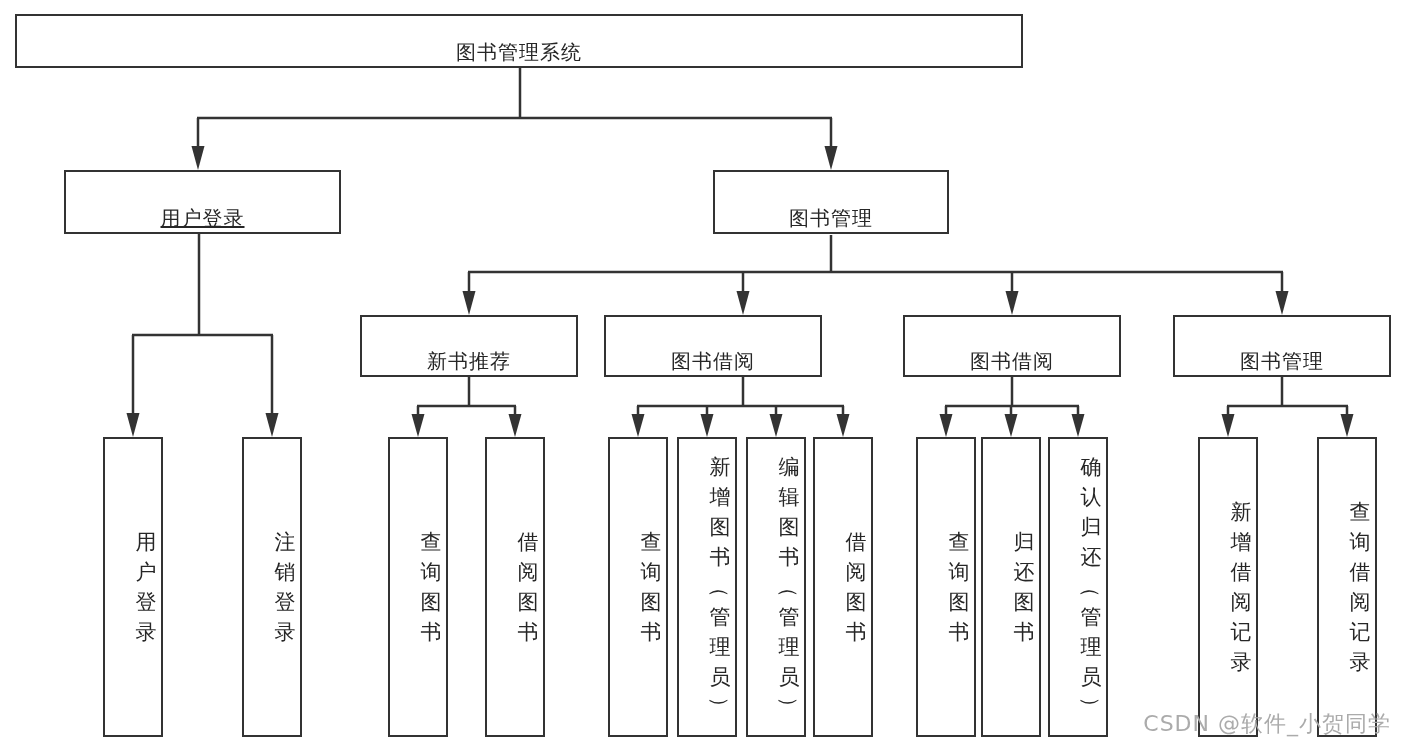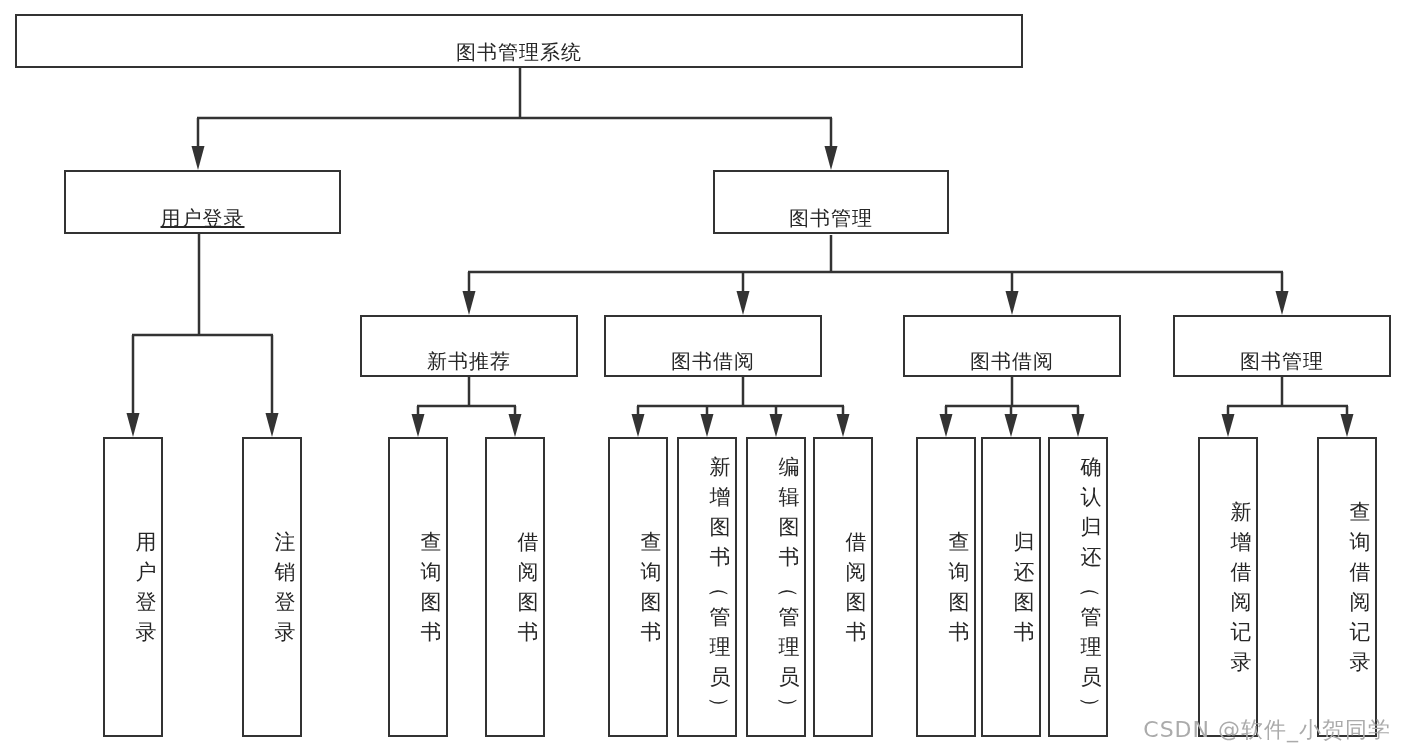--- a/index.html
+++ b/index.html
@@ -51,21 +51,21 @@
     height: 30px;
     line-height: 30px;
     width: 30px;
     text-align: center;
     font-size: 21px;
   }
   .vchar.paren { transform: rotate(90deg); }
   .watermark {
     position: absolute;
     right: 14px;
-    bottom: 2px;
+    bottom: 8px;
     font-size: 22px;
     color: var(--watermark);
     letter-spacing: 1px;
     white-space: nowrap;
   }
 </style>
 </head>
 <body>
 
 <div class="canvas">

